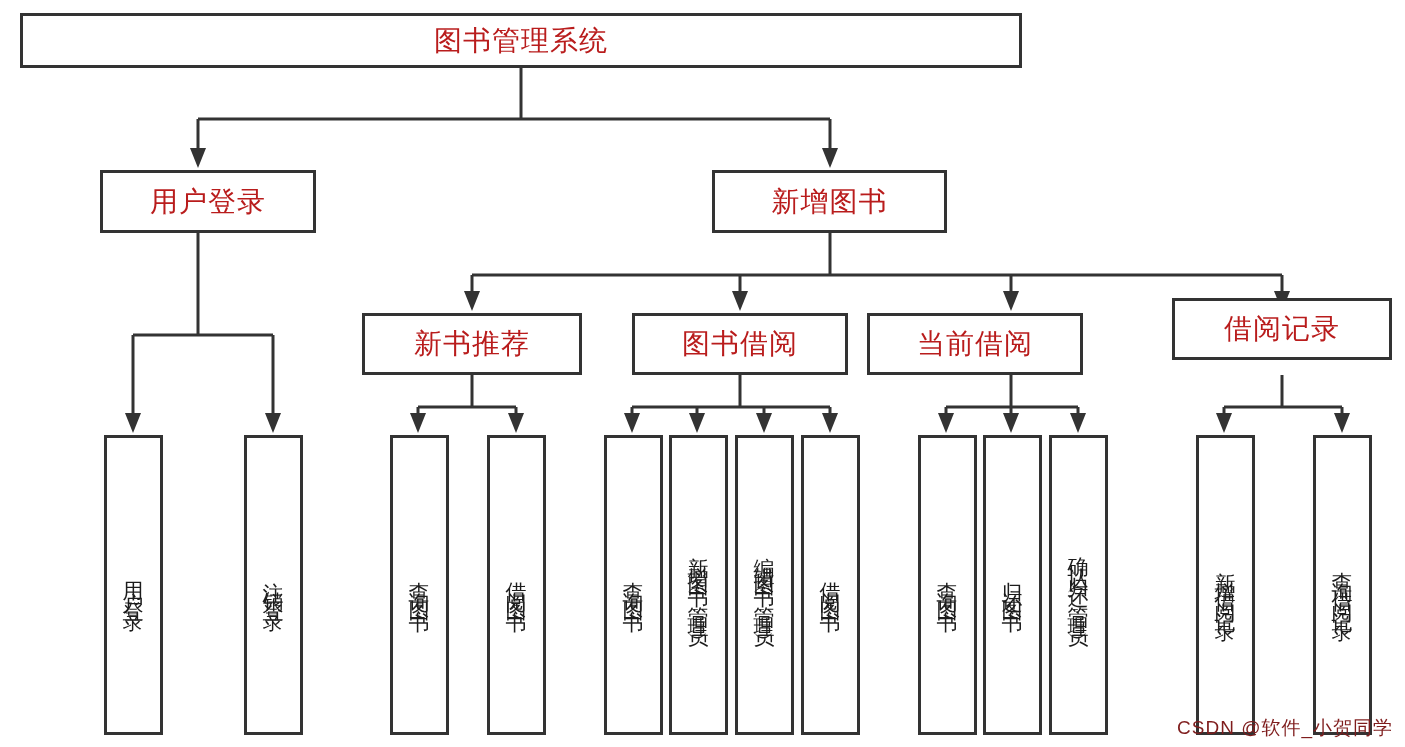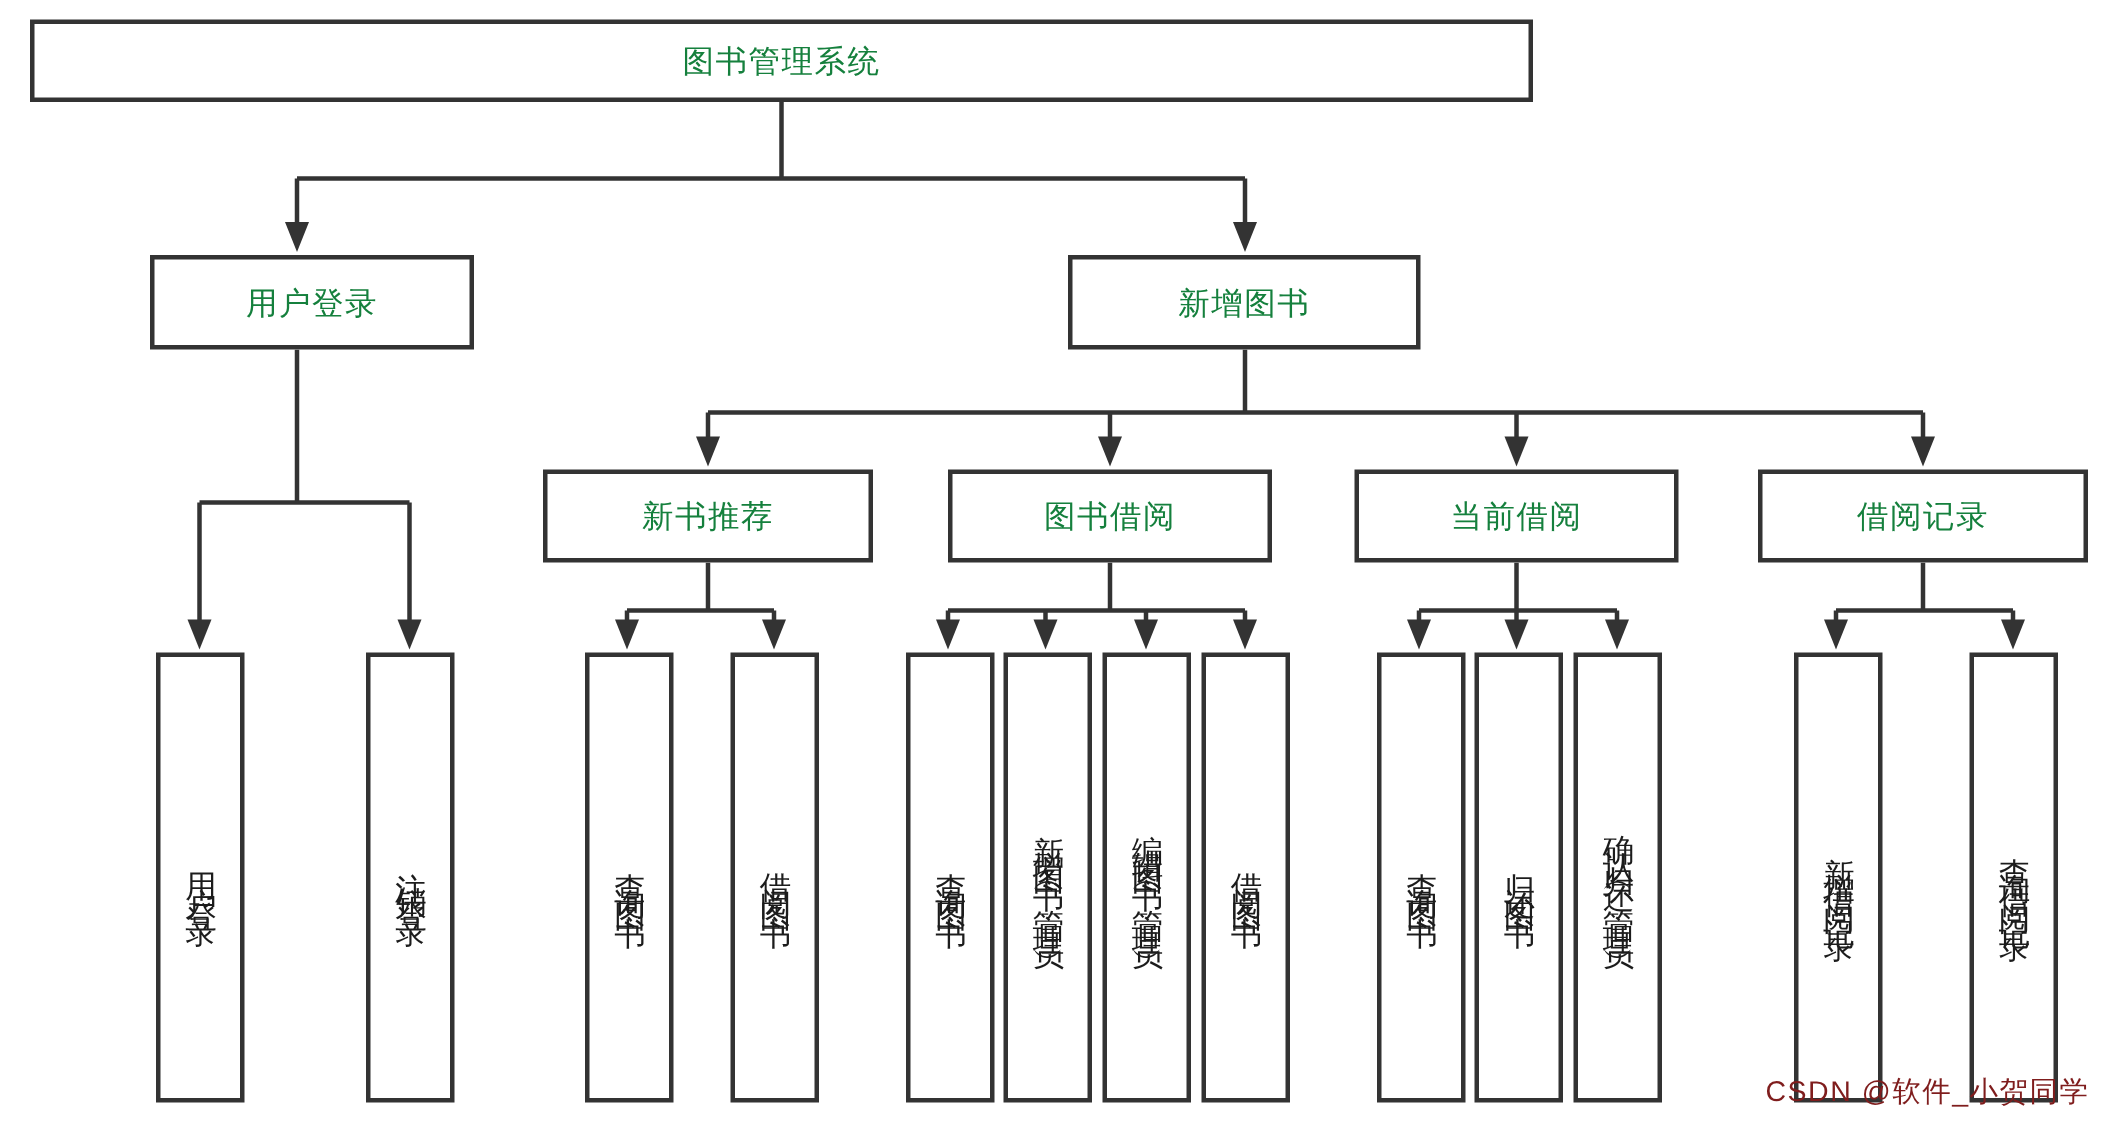--- a/index.html
+++ b/index.html
@@ -19,22 +19,22 @@
   }
   .connectors path { stroke: #333333; stroke-width: 3; fill: none; }
   .connectors polygon { fill: #333333; stroke: none; }
   .node {
     position: absolute;
     border: 3px solid #333333;
     background: #ffffff;
     display: flex;
     align-items: center;
     justify-content: center;
-    color: #15803d;
-    font-size: 21px;
+    color: #b91c1c;
+    font-size: 28px;
     letter-spacing: 1px;
     white-space: nowrap;
   }
   .leaf {
     position: absolute;
     top: 435px;
     width: 59px;
     height: 300px;
     border: 3px solid #333333;
     background: #ffffff;
@@ -134,22 +134,22 @@
     </g>
   </svg>
 
   <div class="node" style="left:20px; top:13px; width:1002px; height:55px;">图书管理系统</div>
 
   <div class="node" style="left:100px; top:170px; width:216px; height:63px;">用户登录</div>
   <div class="node" style="left:712px; top:170px; width:235px; height:63px;">新增图书</div>
 
   <div class="node" style="left:362px; top:313px; width:220px; height:62px;">新书推荐</div>
   <div class="node" style="left:632px; top:313px; width:216px; height:62px;">图书借阅</div>
-  <div class="node" style="left:903px; top:313px; width:216px; height:62px;">当前借阅</div>
-  <div class="node" style="left:1172px; top:313px; width:220px; height:62px;">借阅记录</div>
+  <div class="node" style="left:867px; top:313px; width:216px; height:62px;">当前借阅</div>
+  <div class="node" style="left:1172px; top:298px; width:220px; height:62px;">借阅记录</div>
 
   <div class="leaf" style="left:104px;">
     <span class="vtext">用户登录</span>
   </div>
   <div class="leaf" style="left:244px;">
     <span class="vtext">注销登录</span>
   </div>
 
   <div class="leaf" style="left:390px;">
     <span class="vtext">查询图书</span>

